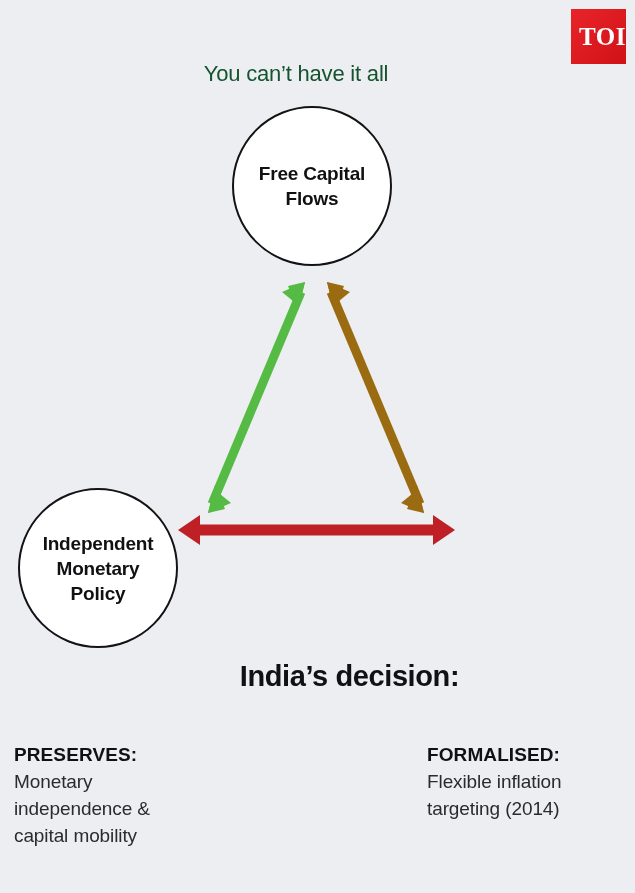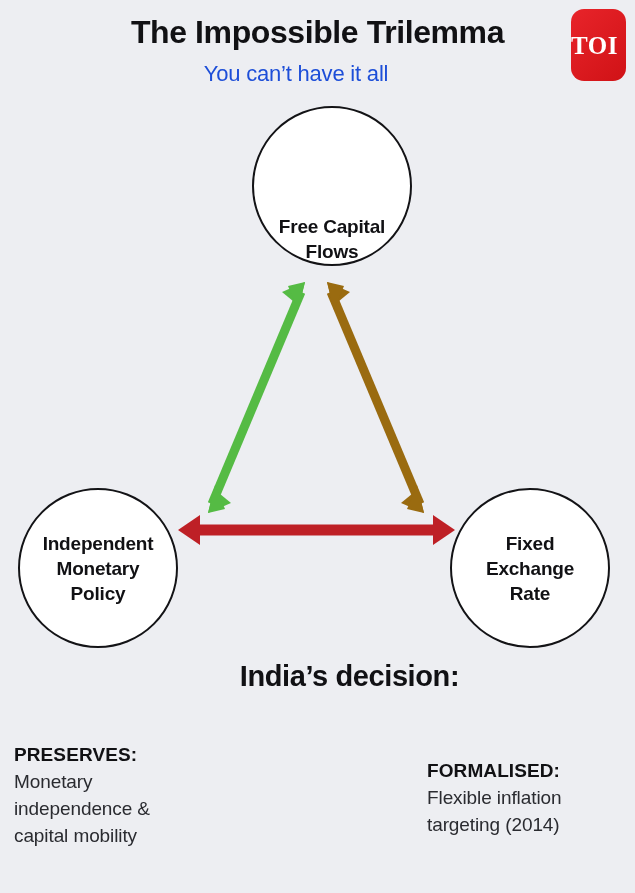--- a/index.html
+++ b/index.html
@@ -44,38 +44,38 @@
     line-height: 40px;
   }
   .subtitle {
     position: absolute;
     left: 0;
     top: 60px;
     width: 592px;
     text-align: center;
     font-size: 22px;
     font-weight: normal;
-    color: #1d4ed8;
+    color: #14532d;
     line-height: 28px;
     letter-spacing: -0.2px;
   }
 
   
   .toi-logo {
     position: absolute;
     right: 9px;
     top: 9px;
     width: 55px;
-    height: 72px;
-    border-radius: 13px;
+    height: 55px;
+    border-radius: 0;
     background: #e02020;
     background: linear-gradient(135deg, #e8242a 0%, #d01216 100%);
     display: flex;
     align-items: center;
-    justify-content: flex-start;
+    justify-content: flex-end;
   }
   .toi-logo-text {
     color: #ffffff;
     font-family: "Liberation Serif", serif;
     font-size: 25px;
     font-weight: bold;
     letter-spacing: 0.5px;
     line-height: 1;
   }
 
@@ -108,25 +108,24 @@
     font-size: 19px;
     font-weight: bold;
     line-height: 25px;
     color: #111114;
     letter-spacing: -0.2px;
     white-space: pre-line;
     width: 190px;
   }
 
   #node-free-capital-flows {
-    left: 252px;
+    left: 232px;
     top: 6px;
     width: 160px;
     height: 160px;
-    align-items: flex-end;
   }
   #node-independent-monetary-policy {
     left: 18px;
     top: 388px;
     width: 160px;
     height: 160px;
     justify-content: center;
   }
   #node-fixed-exchange-rate {
     left: 450px;
@@ -185,30 +184,28 @@
   }
   #column-accepts {
     left: 236px;
     width: 180px;
     text-align: center;
   }
   #column-formalised {
     left: 427px;
     width: 206px;
     text-align: left;
-    margin-top: 16px;
   }
 </style>
 </head>
 <body>
 
 <div id="infographic">
 
   <div class="header-block">
-    <div class="main-title">The Impossible Trilemma</div>
     <div class="subtitle">You can’t have it all</div>
     <div class="toi-logo">
       <span class="toi-logo-text">TOI</span>
     </div>
   </div>
 
   <div class="diagram">
 
     <svg class="diagram-svg" width="635" height="560" viewBox="0 0 635 560">
 
@@ -245,25 +242,20 @@
       <span class="node-label">Free Capital
 Flows</span>
     </div>
 
     <div class="node-circle" id="node-independent-monetary-policy">
       <span class="node-label">Independent
 Monetary
 Policy</span>
     </div>
 
-    <div class="node-circle" id="node-fixed-exchange-rate">
-      <span class="node-label">Fixed
-Exchange
-Rate</span>
-    </div>
   </div>
 
   <div class="decision-heading">India’s decision:</div>
 
   <div class="columns">
 
     <div class="column" id="column-preserves">
       <div class="column-title">PRESERVES:</div>
       <div class="column-body">Monetary
 independence &amp;

